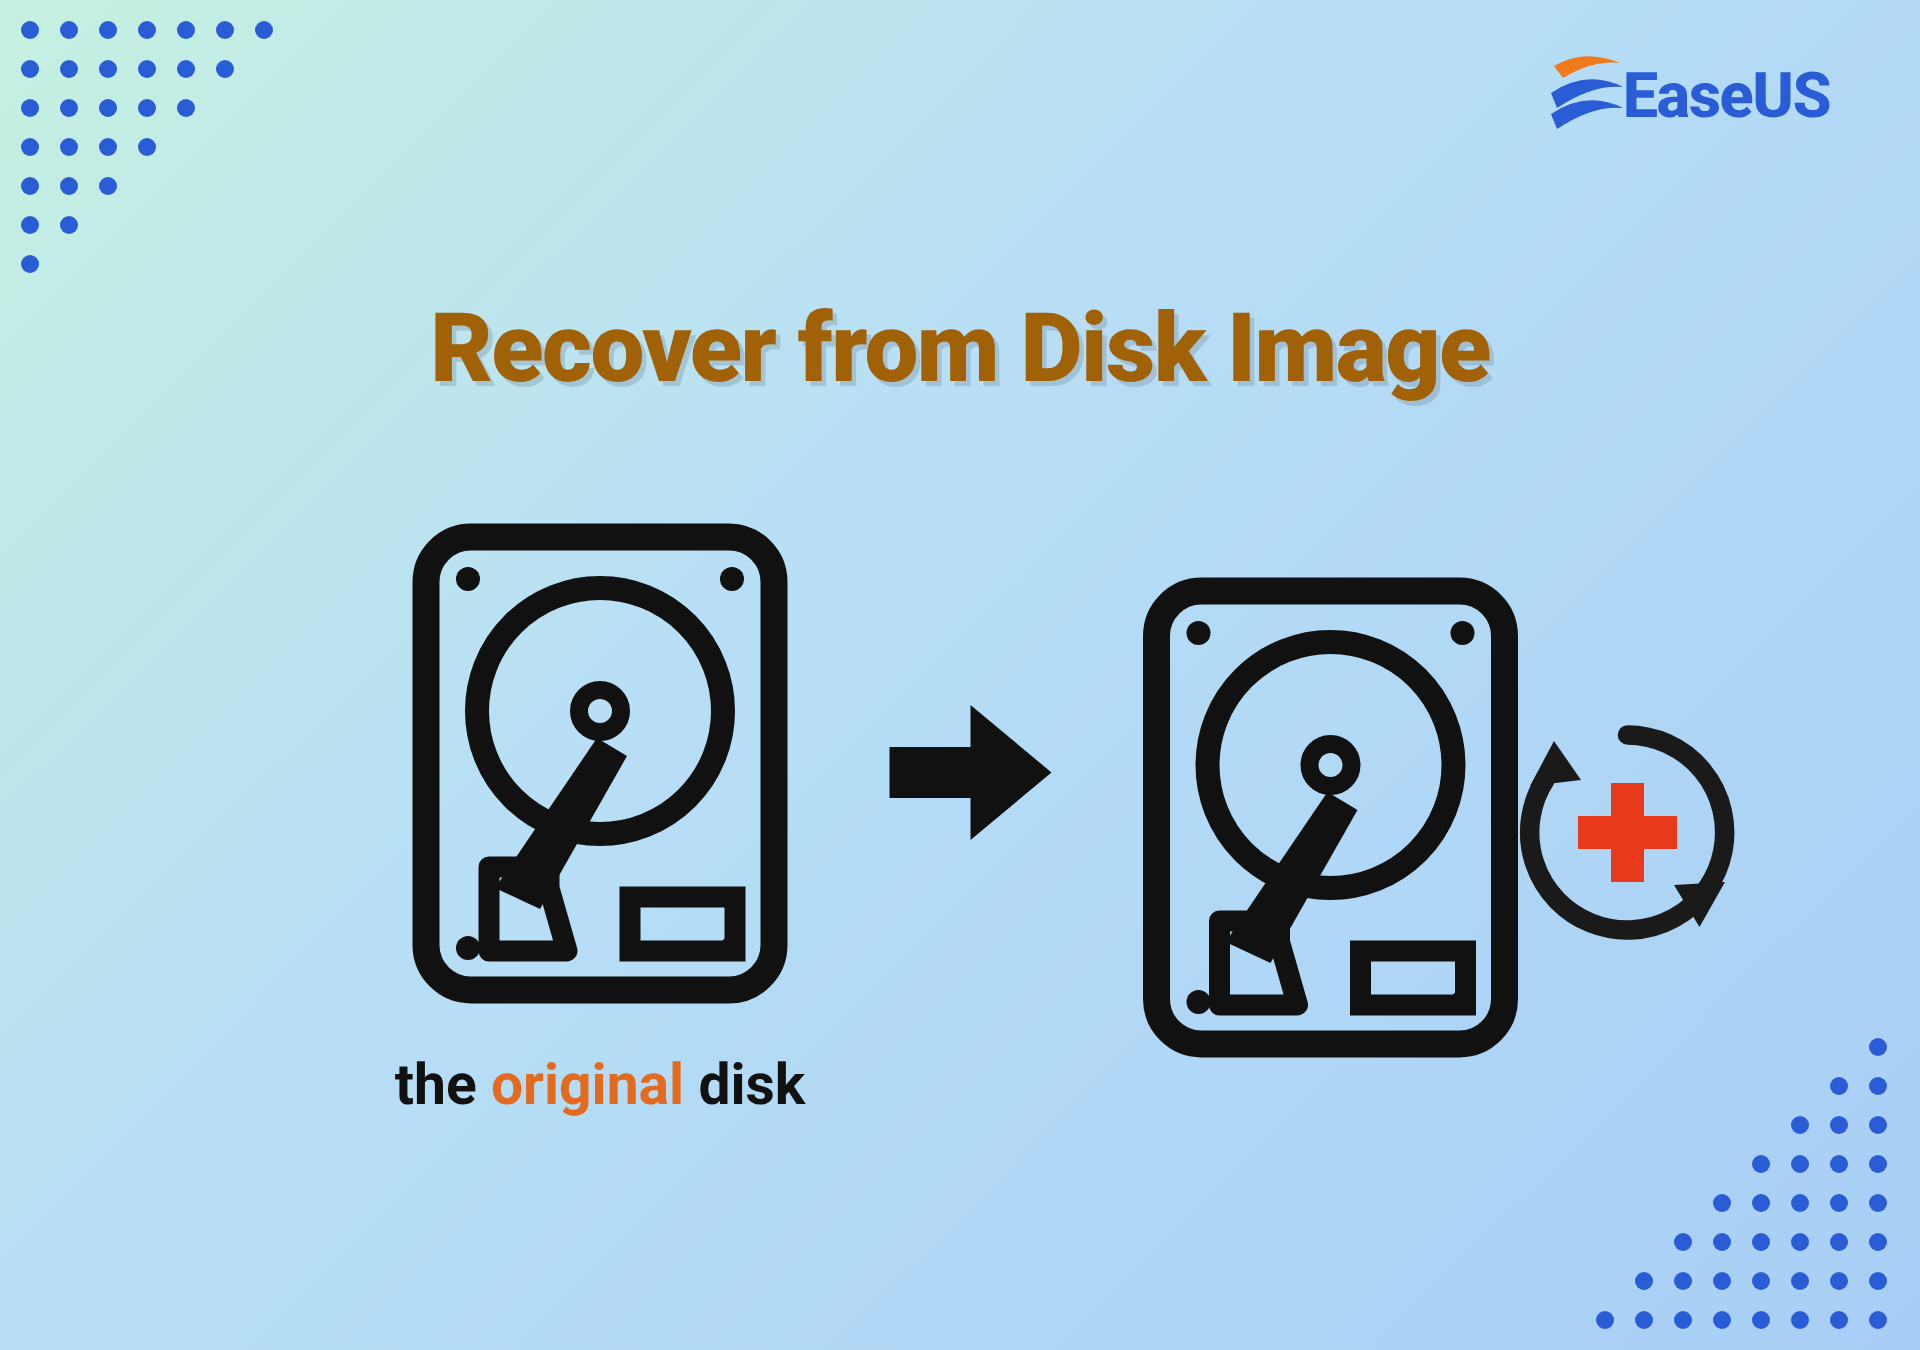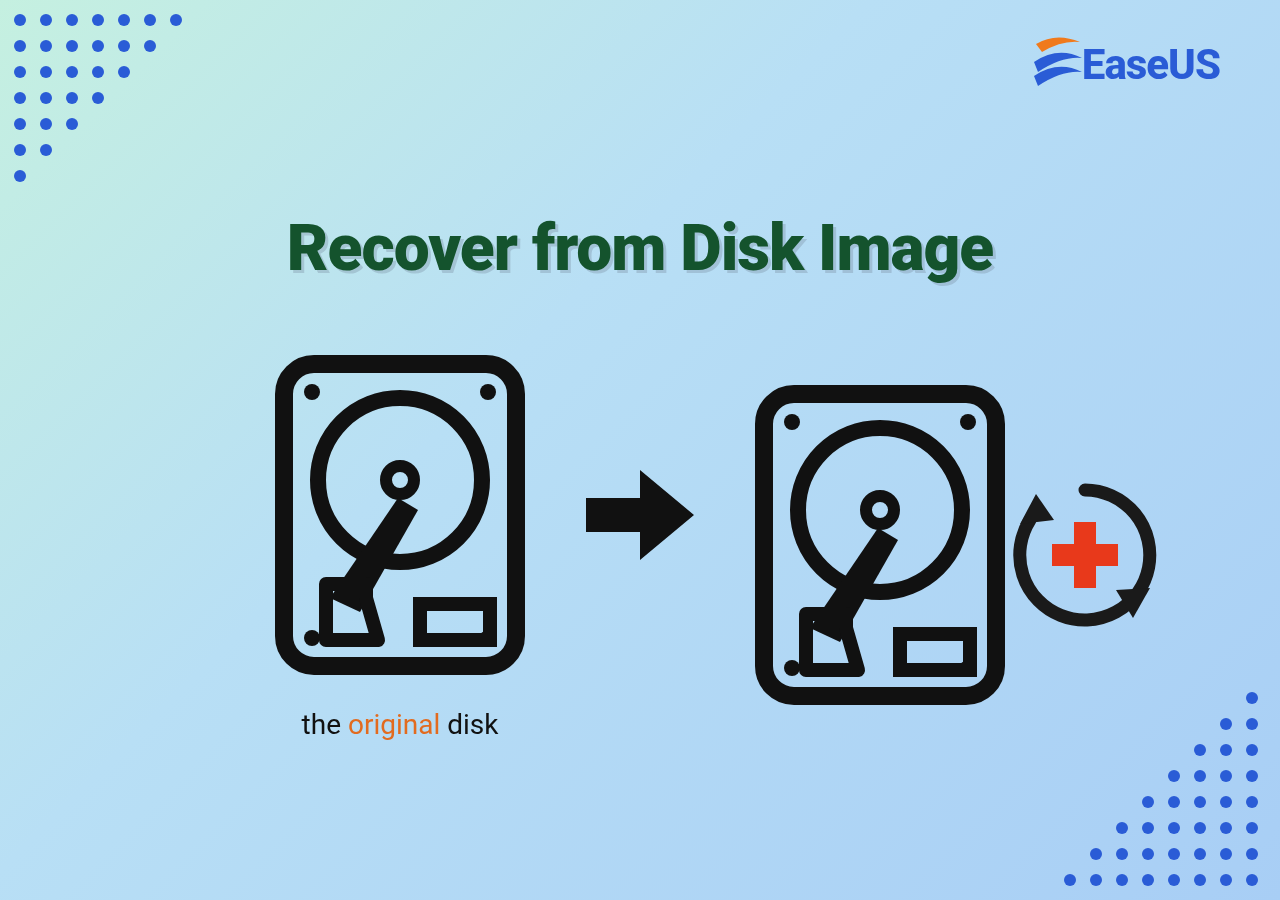--- a/index.html
+++ b/index.html
@@ -35,25 +35,24 @@
   .logo-swoosh {
     margin-right: -4px;
   }
   .title {
     position: absolute;
     top: 195px;
     left: 50%;
     transform: translateX(-50%);
     font-size: 64px;
     font-weight: 900;
-    color: #14532d;
+    color: #a16207;
     letter-spacing: -1px;
     text-shadow: 3px 3px 0 rgba(120,140,160,0.35);
     white-space: nowrap;
-    margin-top: 16px;
   }
   .stage {
     position: absolute;
     top: 330px;
     left: 0;
     width: 100%;
     height: 430px;
     display: flex;
     justify-content: center;
     align-items: center;
@@ -80,22 +79,22 @@
     margin-top: -60px;
   }
   .refresh-wrap {
     position: absolute;
     top: 470px;
     right: 110px;
     width: 170px;
     height: 170px;
   }
   .caption {
-    font-size: 28px;
-    font-weight: 400;
+    font-size: 38px;
+    font-weight: 700;
     color: #111;
   }
   .caption .accent {
     color: #e26b1f;
   }
 </style>
 </head>
 <body>
 
 <div class="dots-tl">

